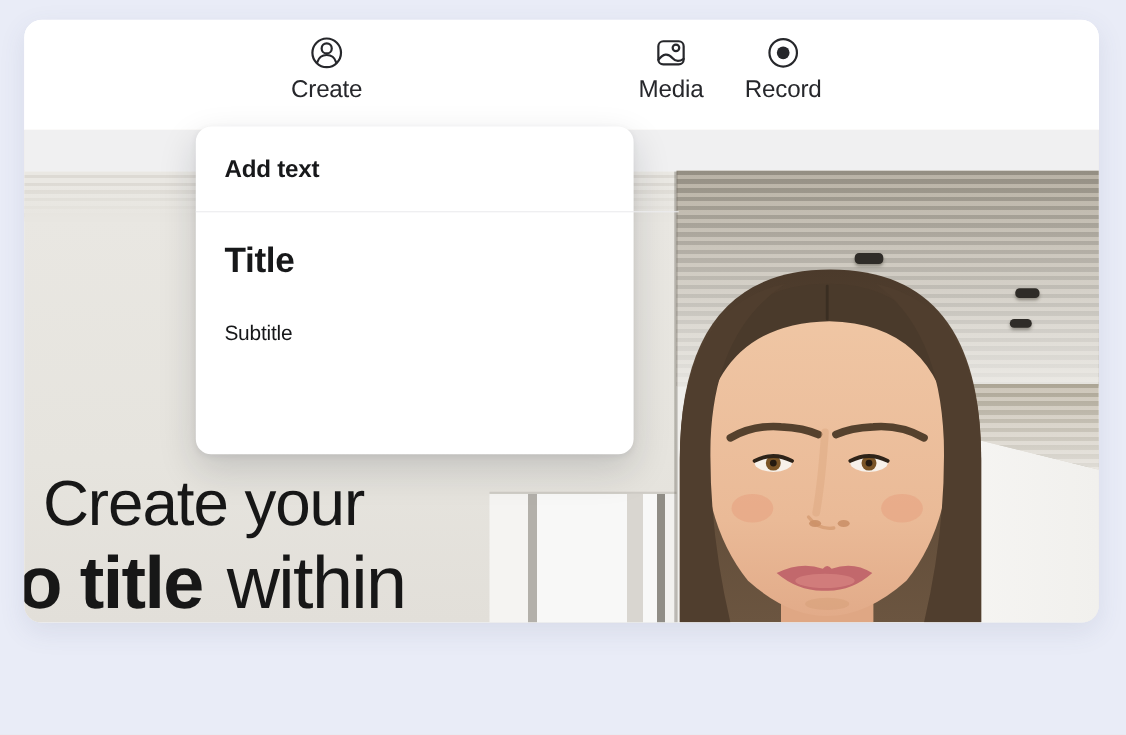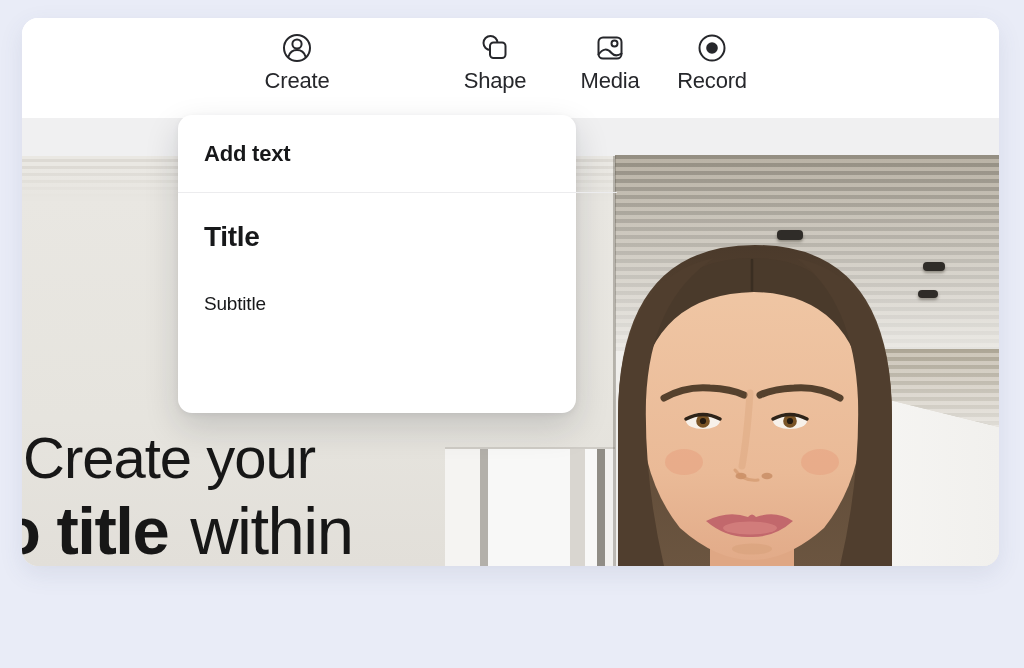--- a/index.html
+++ b/index.html
@@ -83,36 +83,36 @@
   .vedge { position:absolute; left:591px; top:38px; width:3px; height:410px; background:rgba(100,95,85,.38); }
   .clight { position:absolute; background:#2f2c28; border-radius:4px; box-shadow:0 2px 3px rgba(60,55,45,.45); }
   .clight.l1 { left:755px; top:112px; width:26px; height:10px; }
   .clight.l2 { left:901px; top:144px; width:22px; height:9px; }
   .clight.l3 { left:896px; top:172px; width:20px; height:8px; }
 
   .avatar-figure { position:absolute; left:570px; top:100px; width:340px; height:348px; }
   .avatar-figure svg { width:340px; height:348px; display:block; }
 
   
-  .headline { position:absolute; left:0; top:308px; color:var(--canvas-text,#171717); white-space:nowrap; }
+  .headline { position:absolute; left:16px; top:308px; color:var(--canvas-text,#171717); white-space:nowrap; }
   .hl1 { font-size:58px; line-height:64px; font-weight:400; letter-spacing:-1px; margin-left:1px; }
   .hl2 { font-size:67px; line-height:78px; margin-left:-22px; margin-top:2px; letter-spacing:-1.5px; }
   .hl2 .b { font-weight:800; }
   .hl2 .r { font-weight:400; margin-left:22px; }
 
   
   .dropdown {
     position:absolute; left:178px; top:115px; width:398px; height:298px;
     background:#fff; border-radius:14px;
     box-shadow:0 14px 34px rgba(20,25,40,.16), 0 2px 6px rgba(20,25,40,.06);
   }
   .dd-item { position:absolute; left:26px; transform:translateY(-50%); color:var(--menu-text,#17181a); cursor:pointer; white-space:nowrap; }
   .dd-action { top:39px; font-size:22px; font-weight:700; letter-spacing:-0.2px; }
   .dd-divider { position:absolute; left:0; top:77px; width:439px; height:1px; background:var(--menu-divider,#ececee); }
-  .dd-title { top:122px; font-size:28px; font-weight:700; letter-spacing:-0.3px; }
+  .dd-title { top:122px; font-size:32px; font-weight:700; letter-spacing:-0.3px; }
   .dd-subtitle { top:189px; font-size:19px; font-weight:400; letter-spacing:-0.2px; }
   .dd-paragraph { top:260px; font-size:23px; font-weight:400; }
 </style>
 </head>
 <body>
 
 <div class="panel">
 
   <div class="toolbar">
 
@@ -121,29 +121,20 @@
         <svg viewBox="0 0 36 36">
           <circle class="st" cx="18" cy="18" r="13"></circle>
           <circle class="st" cx="18" cy="14" r="4.6"></circle>
           <path class="st" d="M9.5 26.5 Q11.5 20 18 20 Q24.5 20 26.5 26.5"></path>
         </svg>
       </span>
       <span class="tlabel">Create</span>
     </div>
 
 
-    <div class="tb-item" style="left:429px;">
-      <span class="ticon">
-        <svg viewBox="0 0 36 36">
-          <circle class="st" cx="13.5" cy="13" r="7"></circle>
-          <rect class="st wh" x="13" y="12.5" width="15.5" height="15.5" rx="3.5"></rect>
-        </svg>
-      </span>
-      <span class="tlabel">Shape</span>
-    </div>
 
     <div class="tb-item" style="left:544px;">
       <span class="ticon">
         <svg viewBox="0 0 36 36">
           <rect class="st" x="6.5" y="7.5" width="23" height="21" rx="4.5"></rect>
           <circle class="st" cx="22.5" cy="13.5" r="3"></circle>
           <path class="st" d="M6.5 24.5 Q13 15.5 19.5 23 Q23.5 27.5 29.5 23.5"></path>
         </svg>
       </span>
       <span class="tlabel">Media</span>

